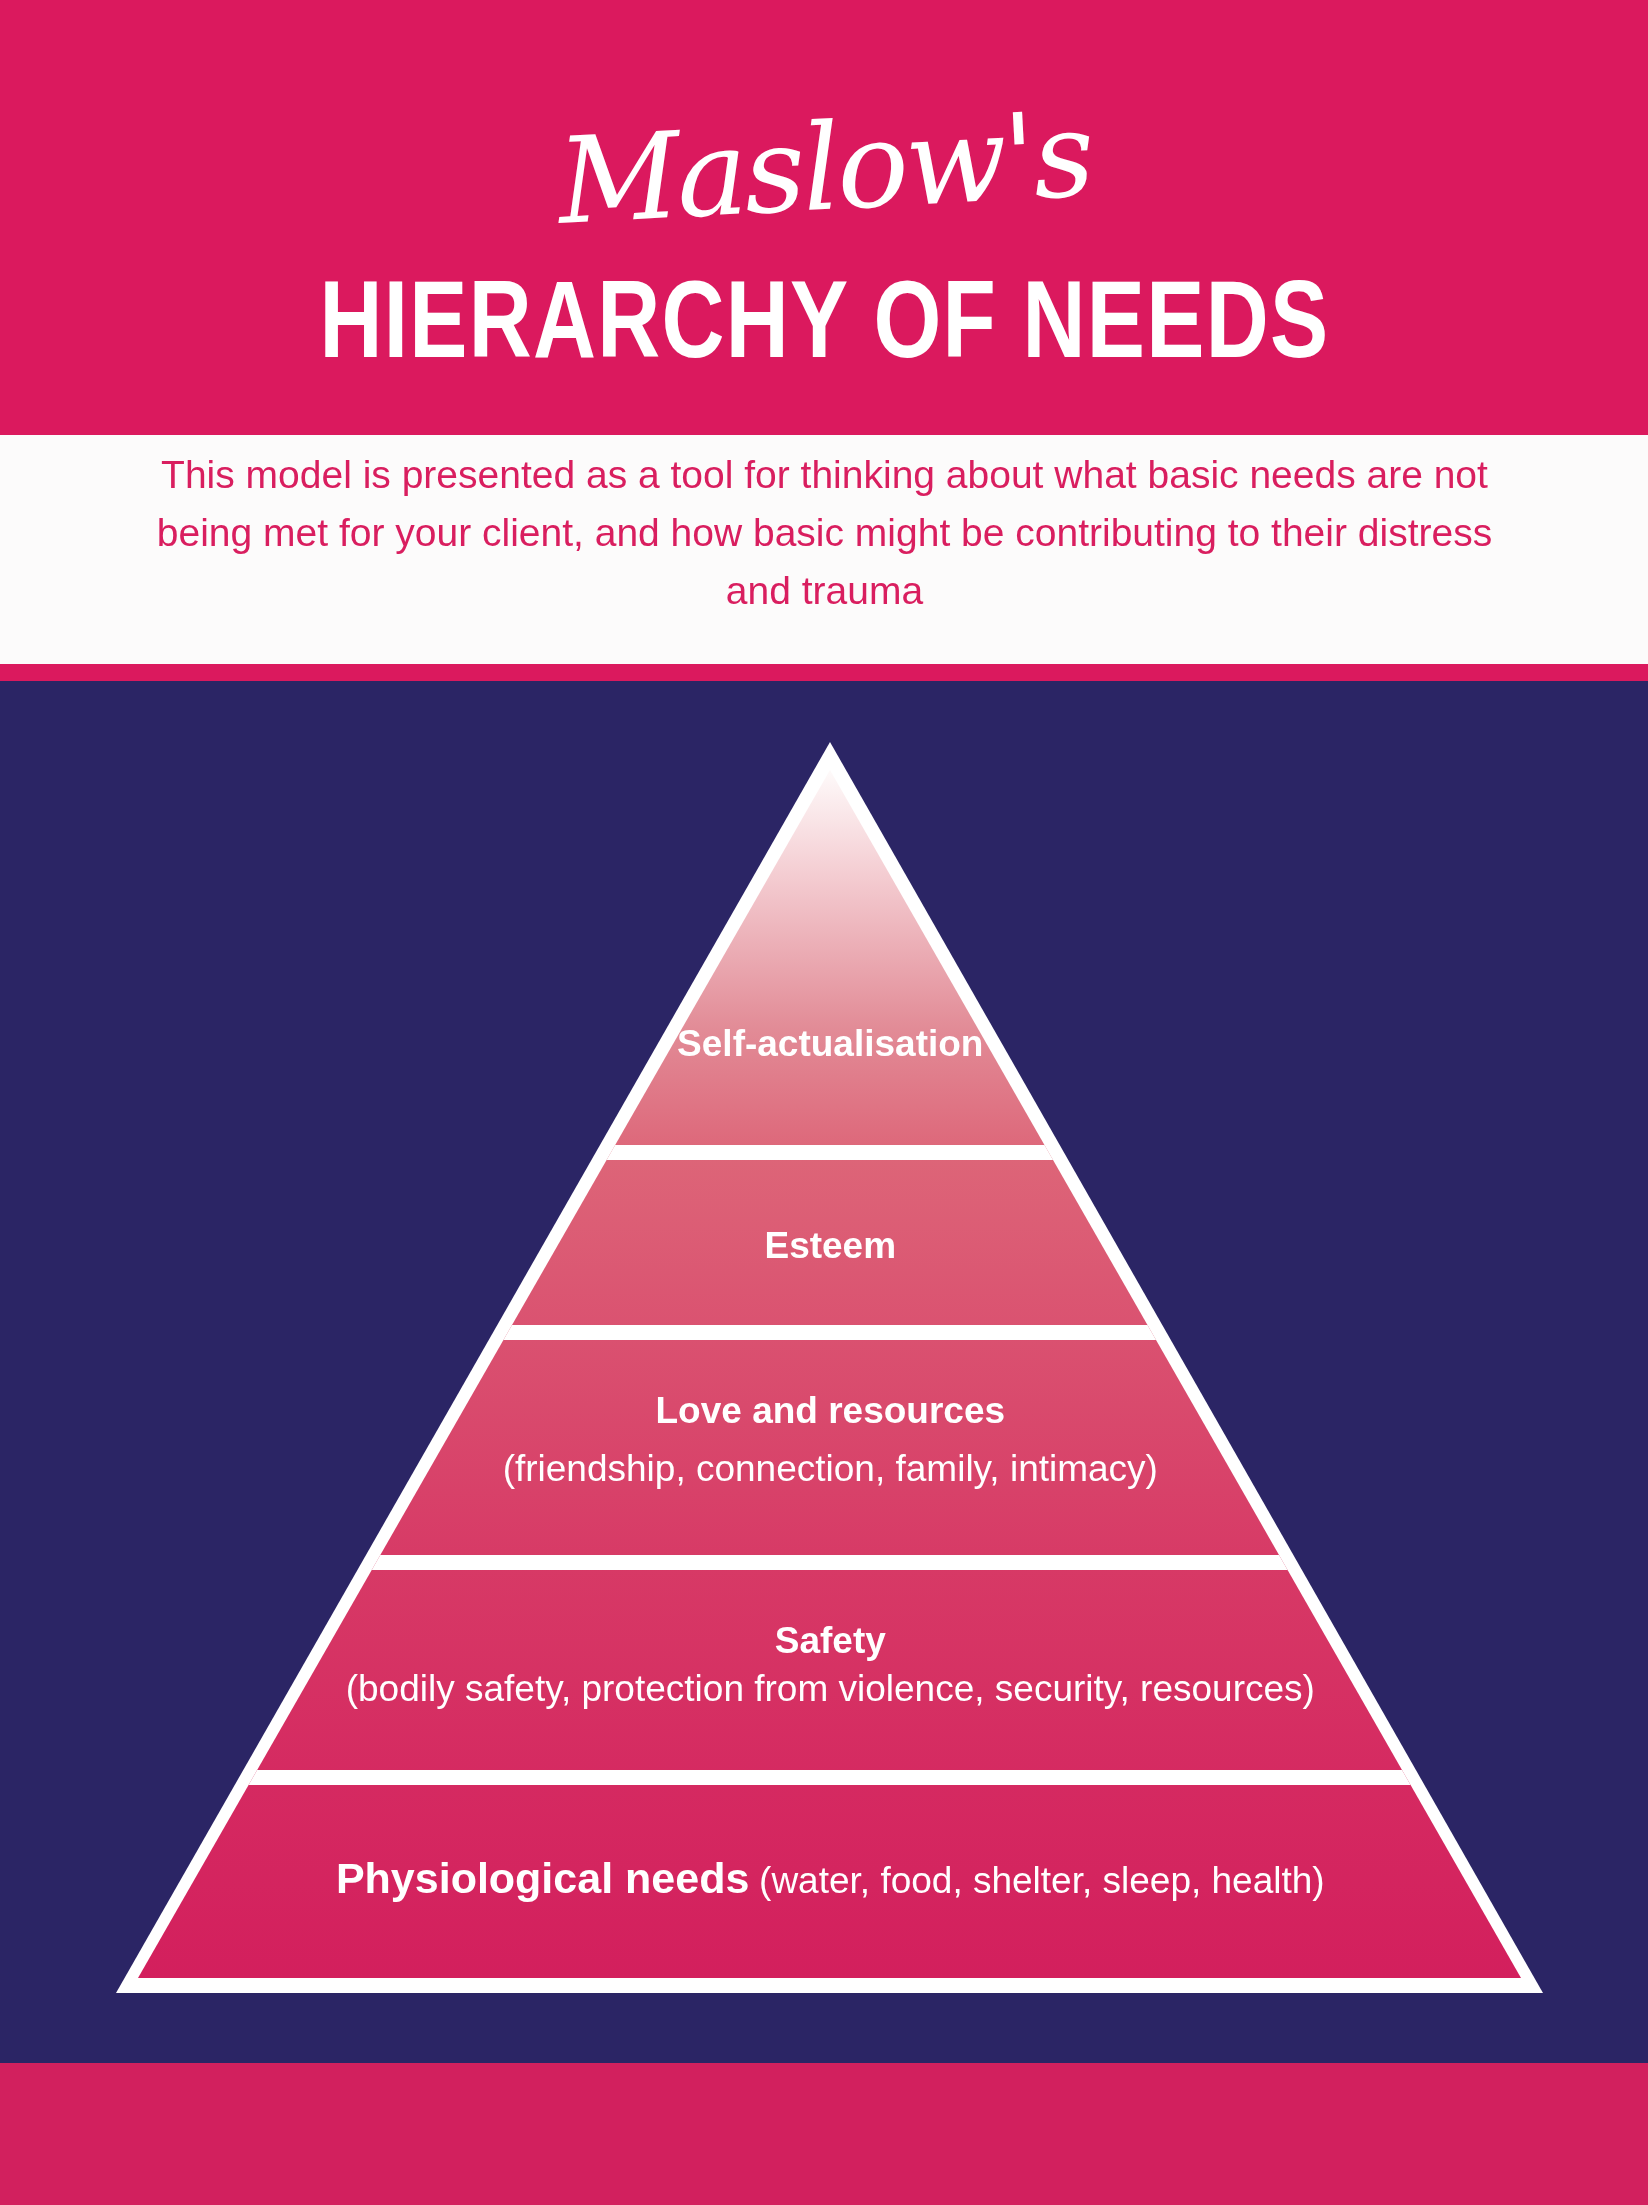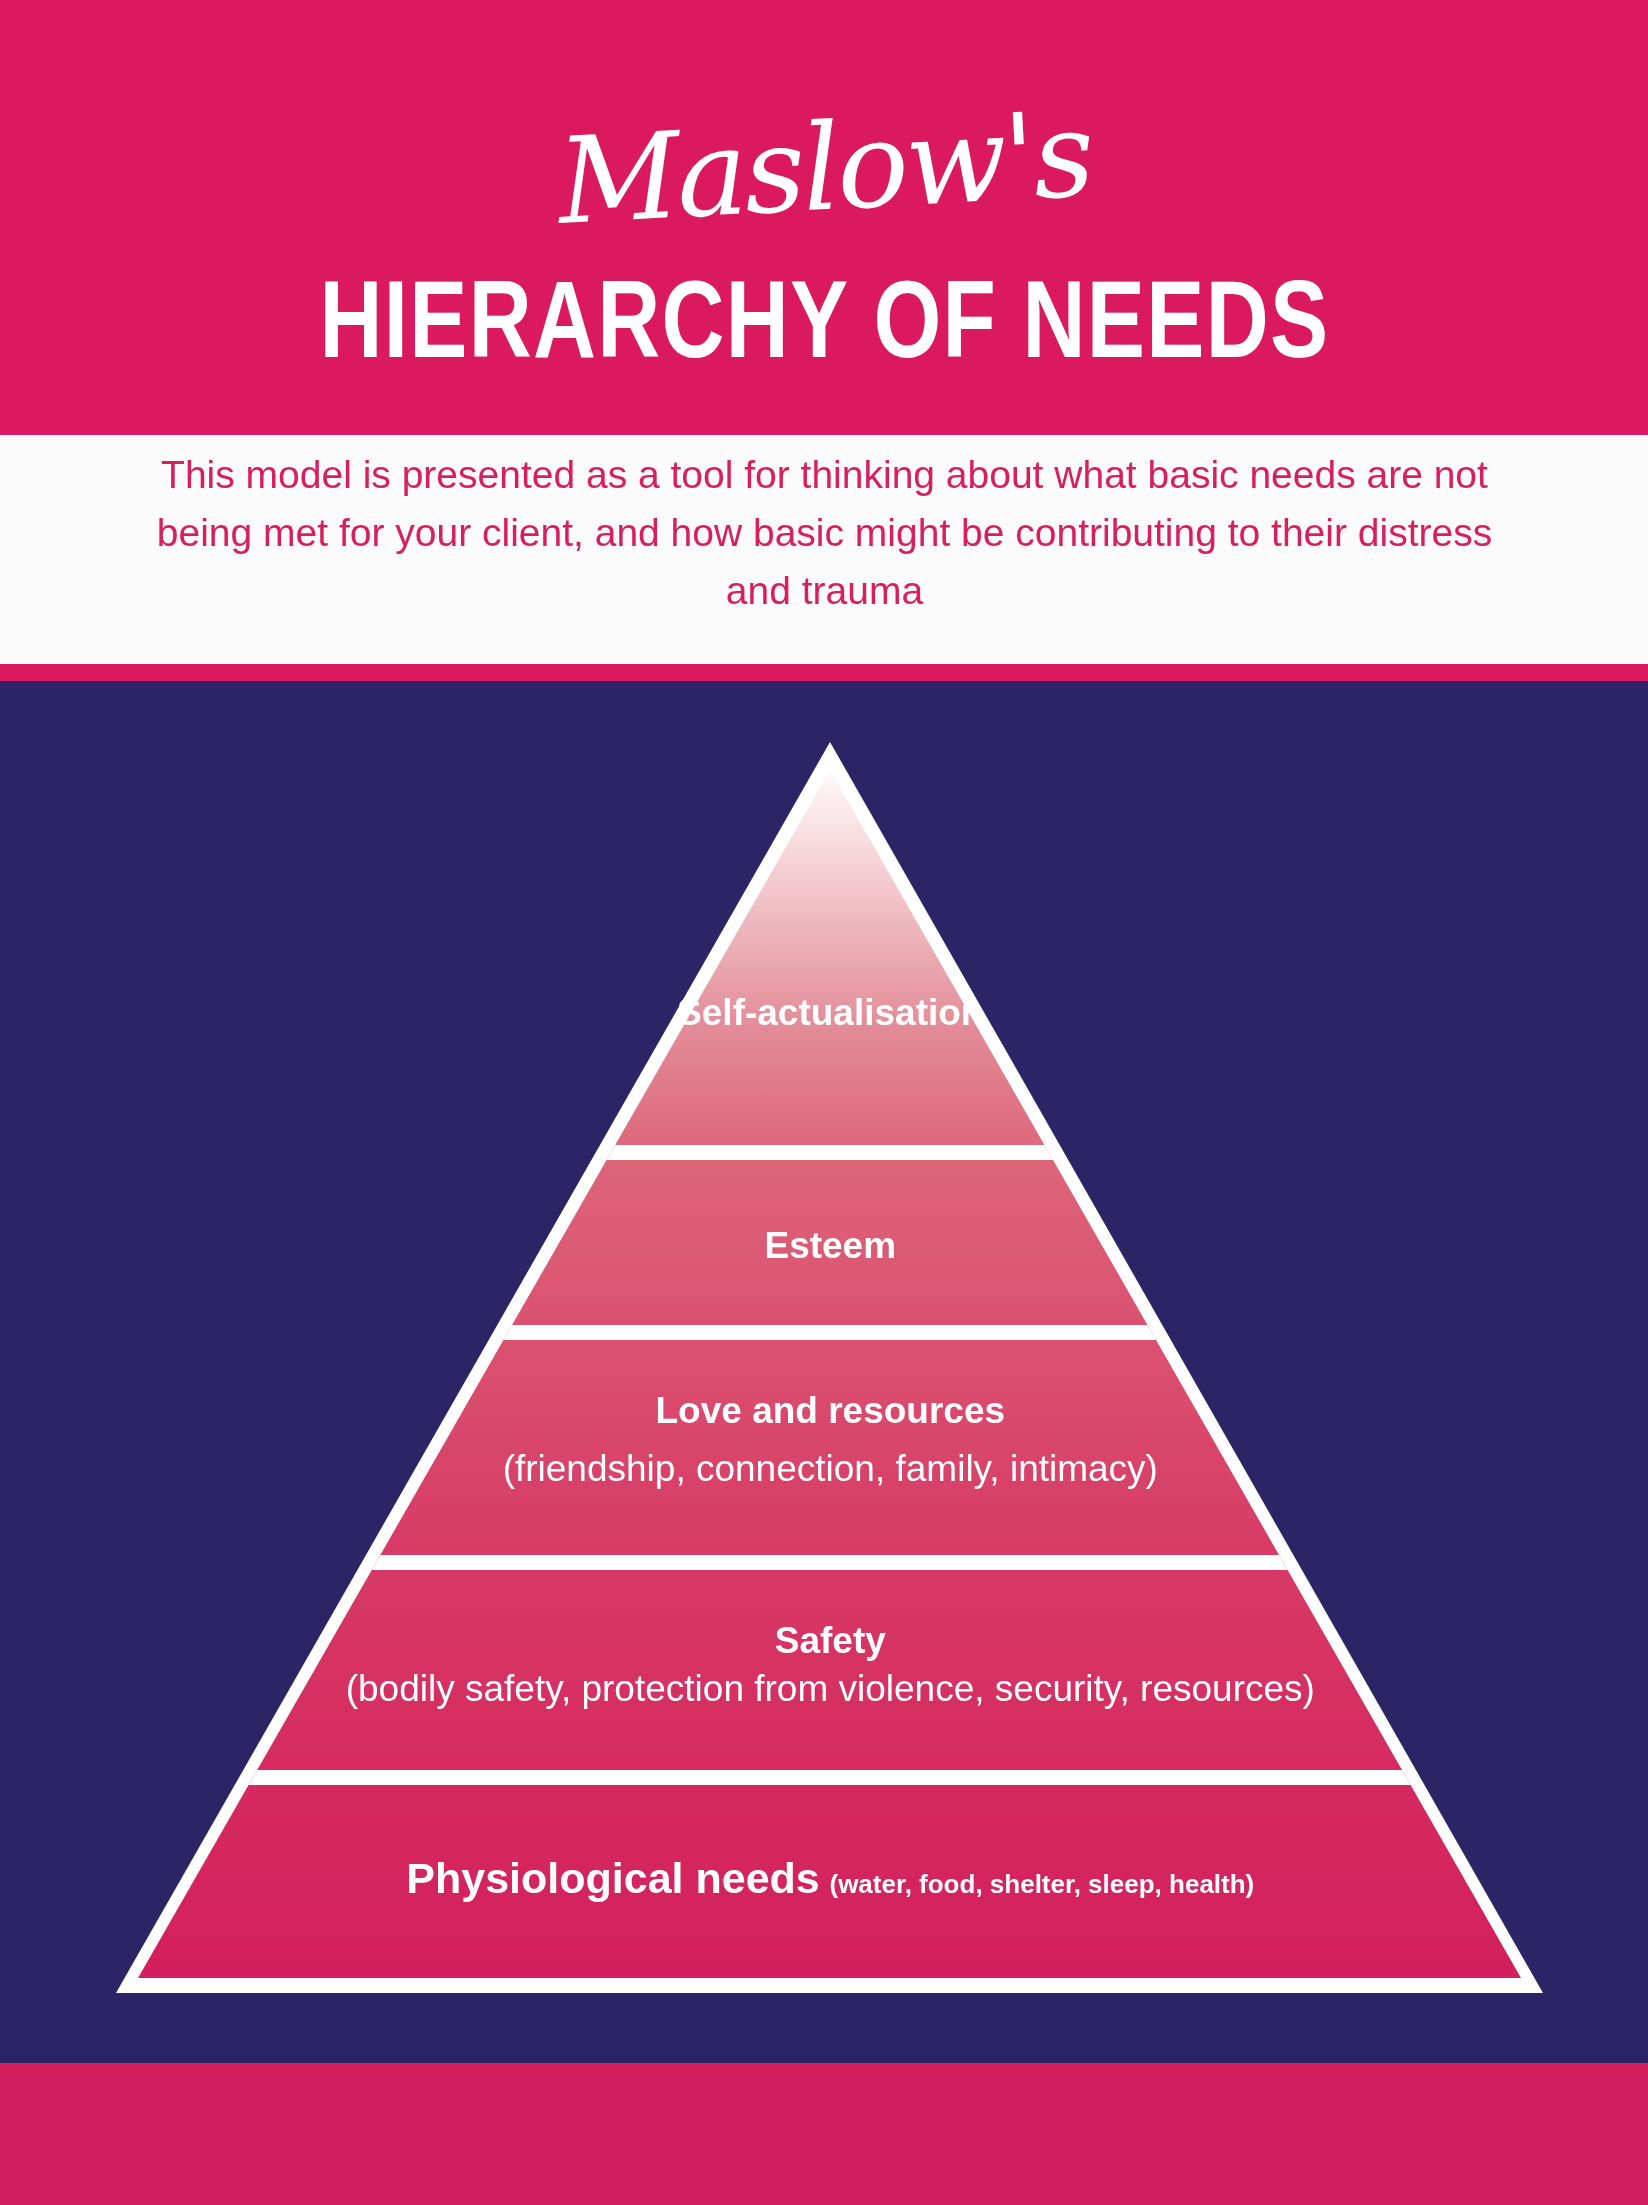--- a/index.html
+++ b/index.html
@@ -91,29 +91,29 @@
   .divider-4 { top: 1089px; }
 
   .level-label {
     position: absolute; left: 11.3px; width: 1638px;
     height: 45px; line-height: 45px;
     text-align: center; color: #FFFFFF;
     white-space: nowrap;
   }
   .level-title { font-weight: 700; font-size: 37px; }
   .level-sub   { font-weight: 400; font-size: 37px; }
-  .label-selfact  { top: 309px; }
+  .label-selfact  { top: 340px; }
   .label-esteem   { top: 542px; }
   .label-love-t   { top: 707px; }
   .label-love-s   { top: 765px; }
   .label-safety-t { top: 925px; margin-top: 12px; }
   .label-safety-s { top: 985px; }
   .label-phys     { top: 1175px; font-size: 35px; }
   .label-phys .b  { font-weight: 700; font-size: 43px; }
-  .label-phys .r  { font-weight: 700; font-size: 26px; }
+  .label-phys .r  { font-weight: 400; font-size: 37px; }
 
   
   .footer-band {
     position: absolute; left: 0; top: 2063px;
     width: 1649px; height: 143px;
     background: #D2205E;
   }
 </style>
 </head>
 <body>

